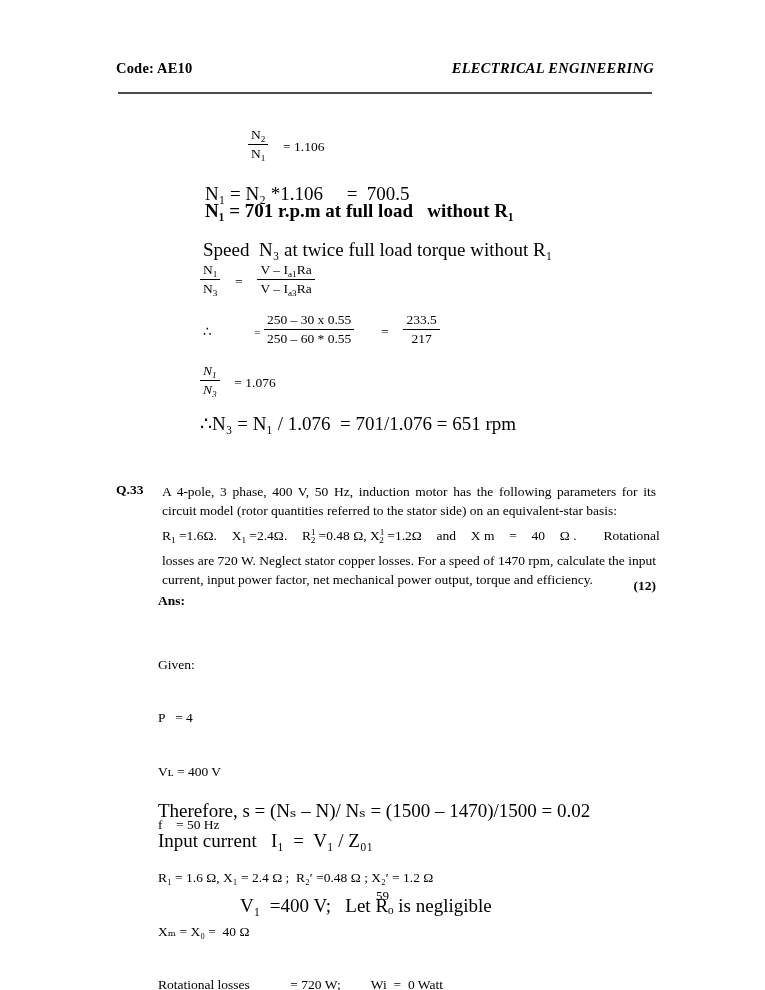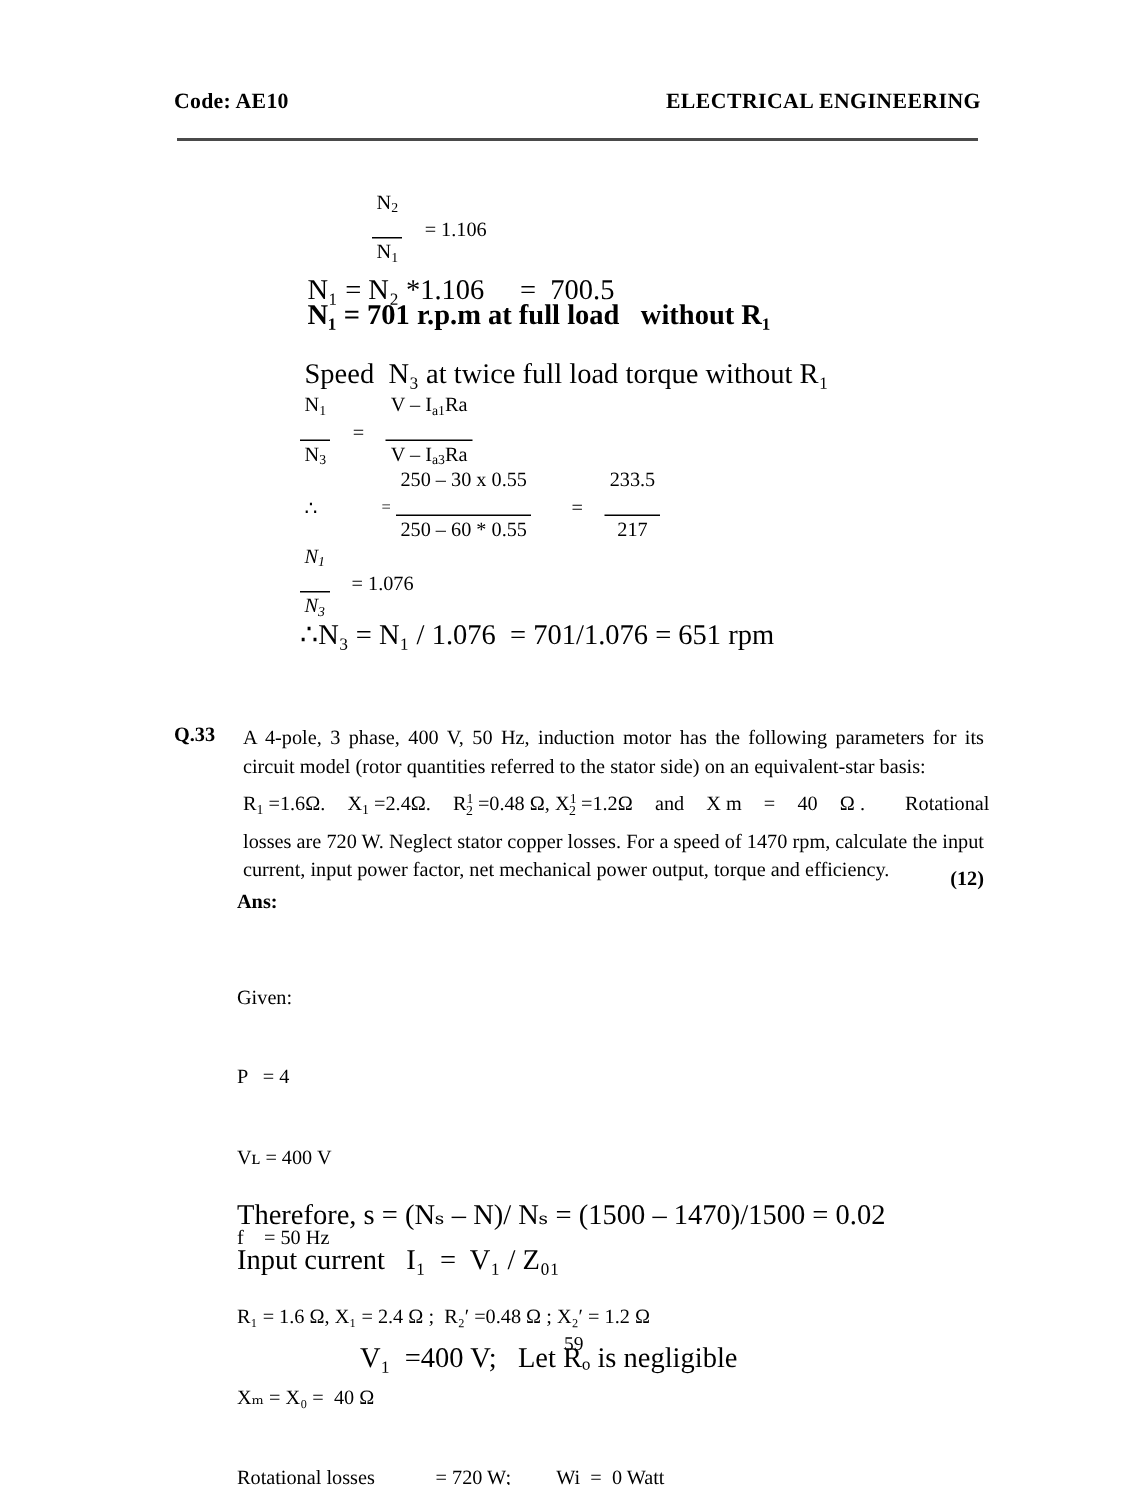--- a/index.html
+++ b/index.html
@@ -28,21 +28,21 @@
     top: 60px;
     width: 538px;
     display: flex;
     justify-content: space-between;
     align-items: baseline;
     font-weight: bold;
     font-size: 14.5px;
     letter-spacing: 0.2px;
   }
   .header .code { white-space: pre; }
-  .header .subject { white-space: pre; letter-spacing: 0.3px; }
+  .header .subject { white-space: pre; letter-spacing: 0.3px; font-style: italic; }
   .rule {
     position: absolute;
     left: 118px;
     top: 92px;
     width: 534px;
     height: 2px;
     background: #4a4a4a;
   }
   
   .t {
@@ -66,21 +66,21 @@
   
   .frac {
     display: inline-block;
     vertical-align: middle;
     text-align: center;
     position: relative;
     top: -0.15em;
   }
   .frac .num {
     display: block;
-    padding: 0 3px 15px 3px;
+    padding: 0 3px 1px 3px;
     border-bottom: 1.4px solid #000;
   }
   .frac .den {
     display: block;
     padding: 1px 3px 0 3px;
   }
   .eqrow {
     position: absolute;
     white-space: nowrap;
     font-size: 13.5px;

